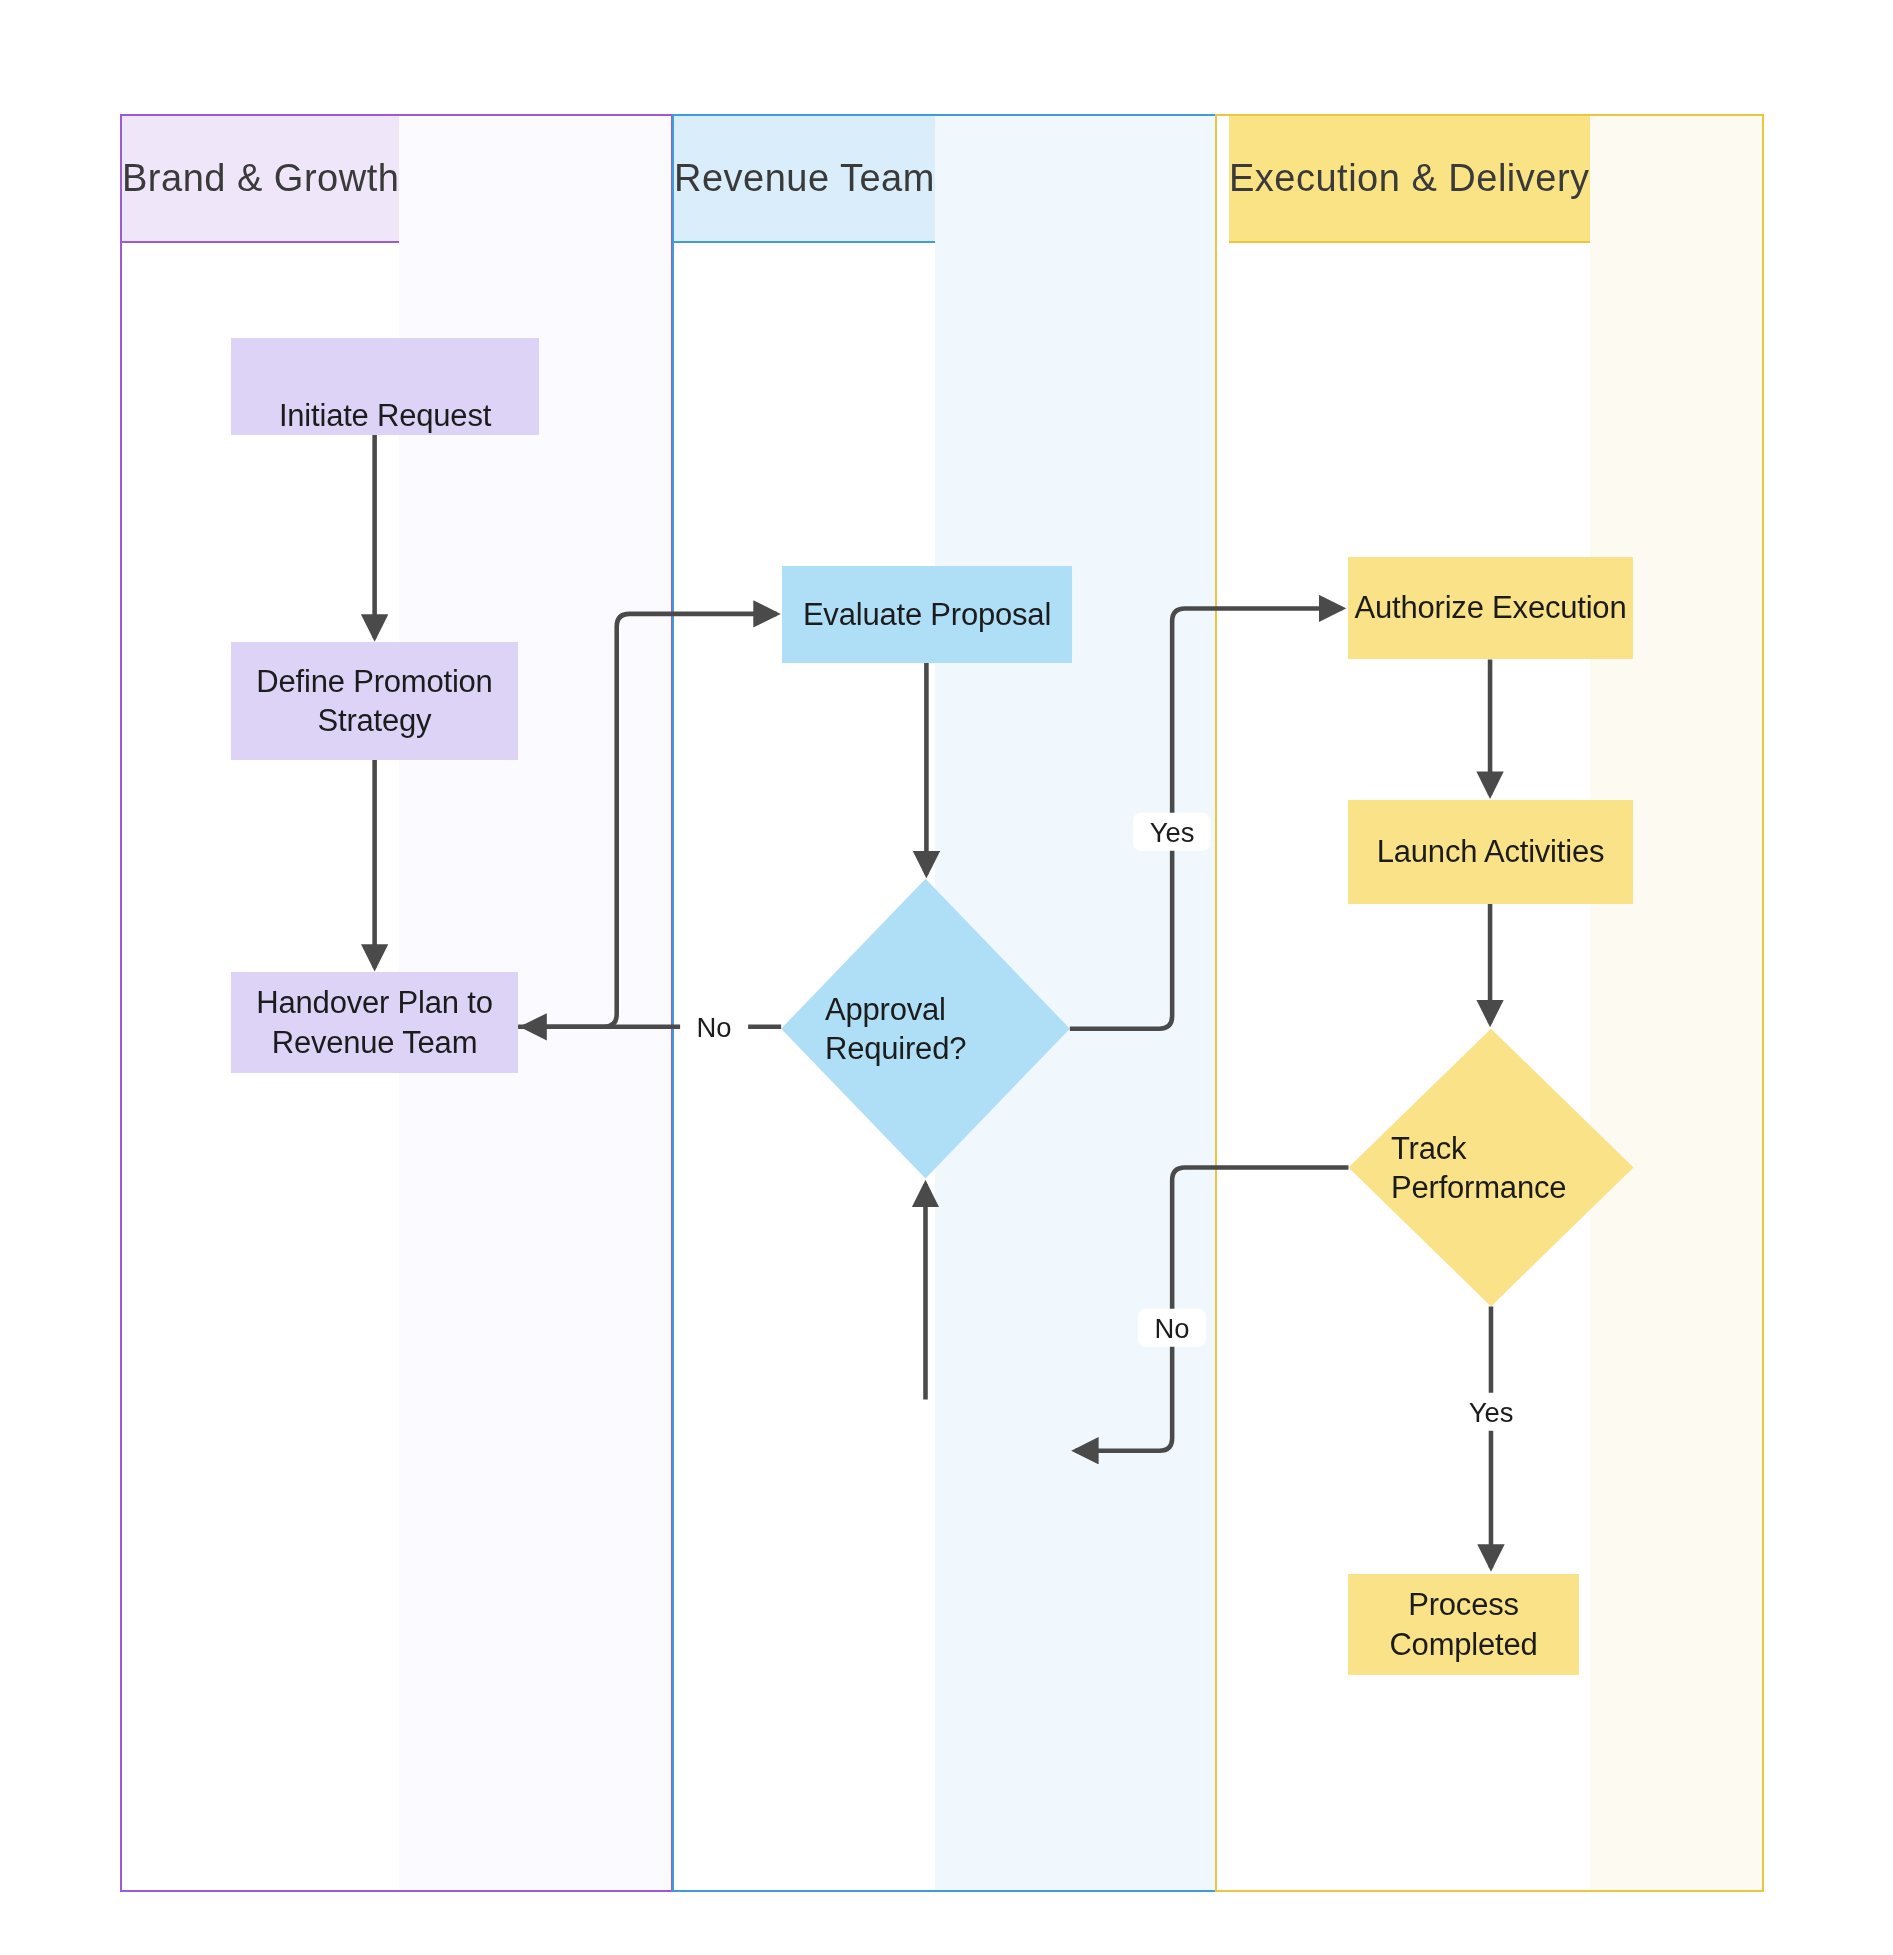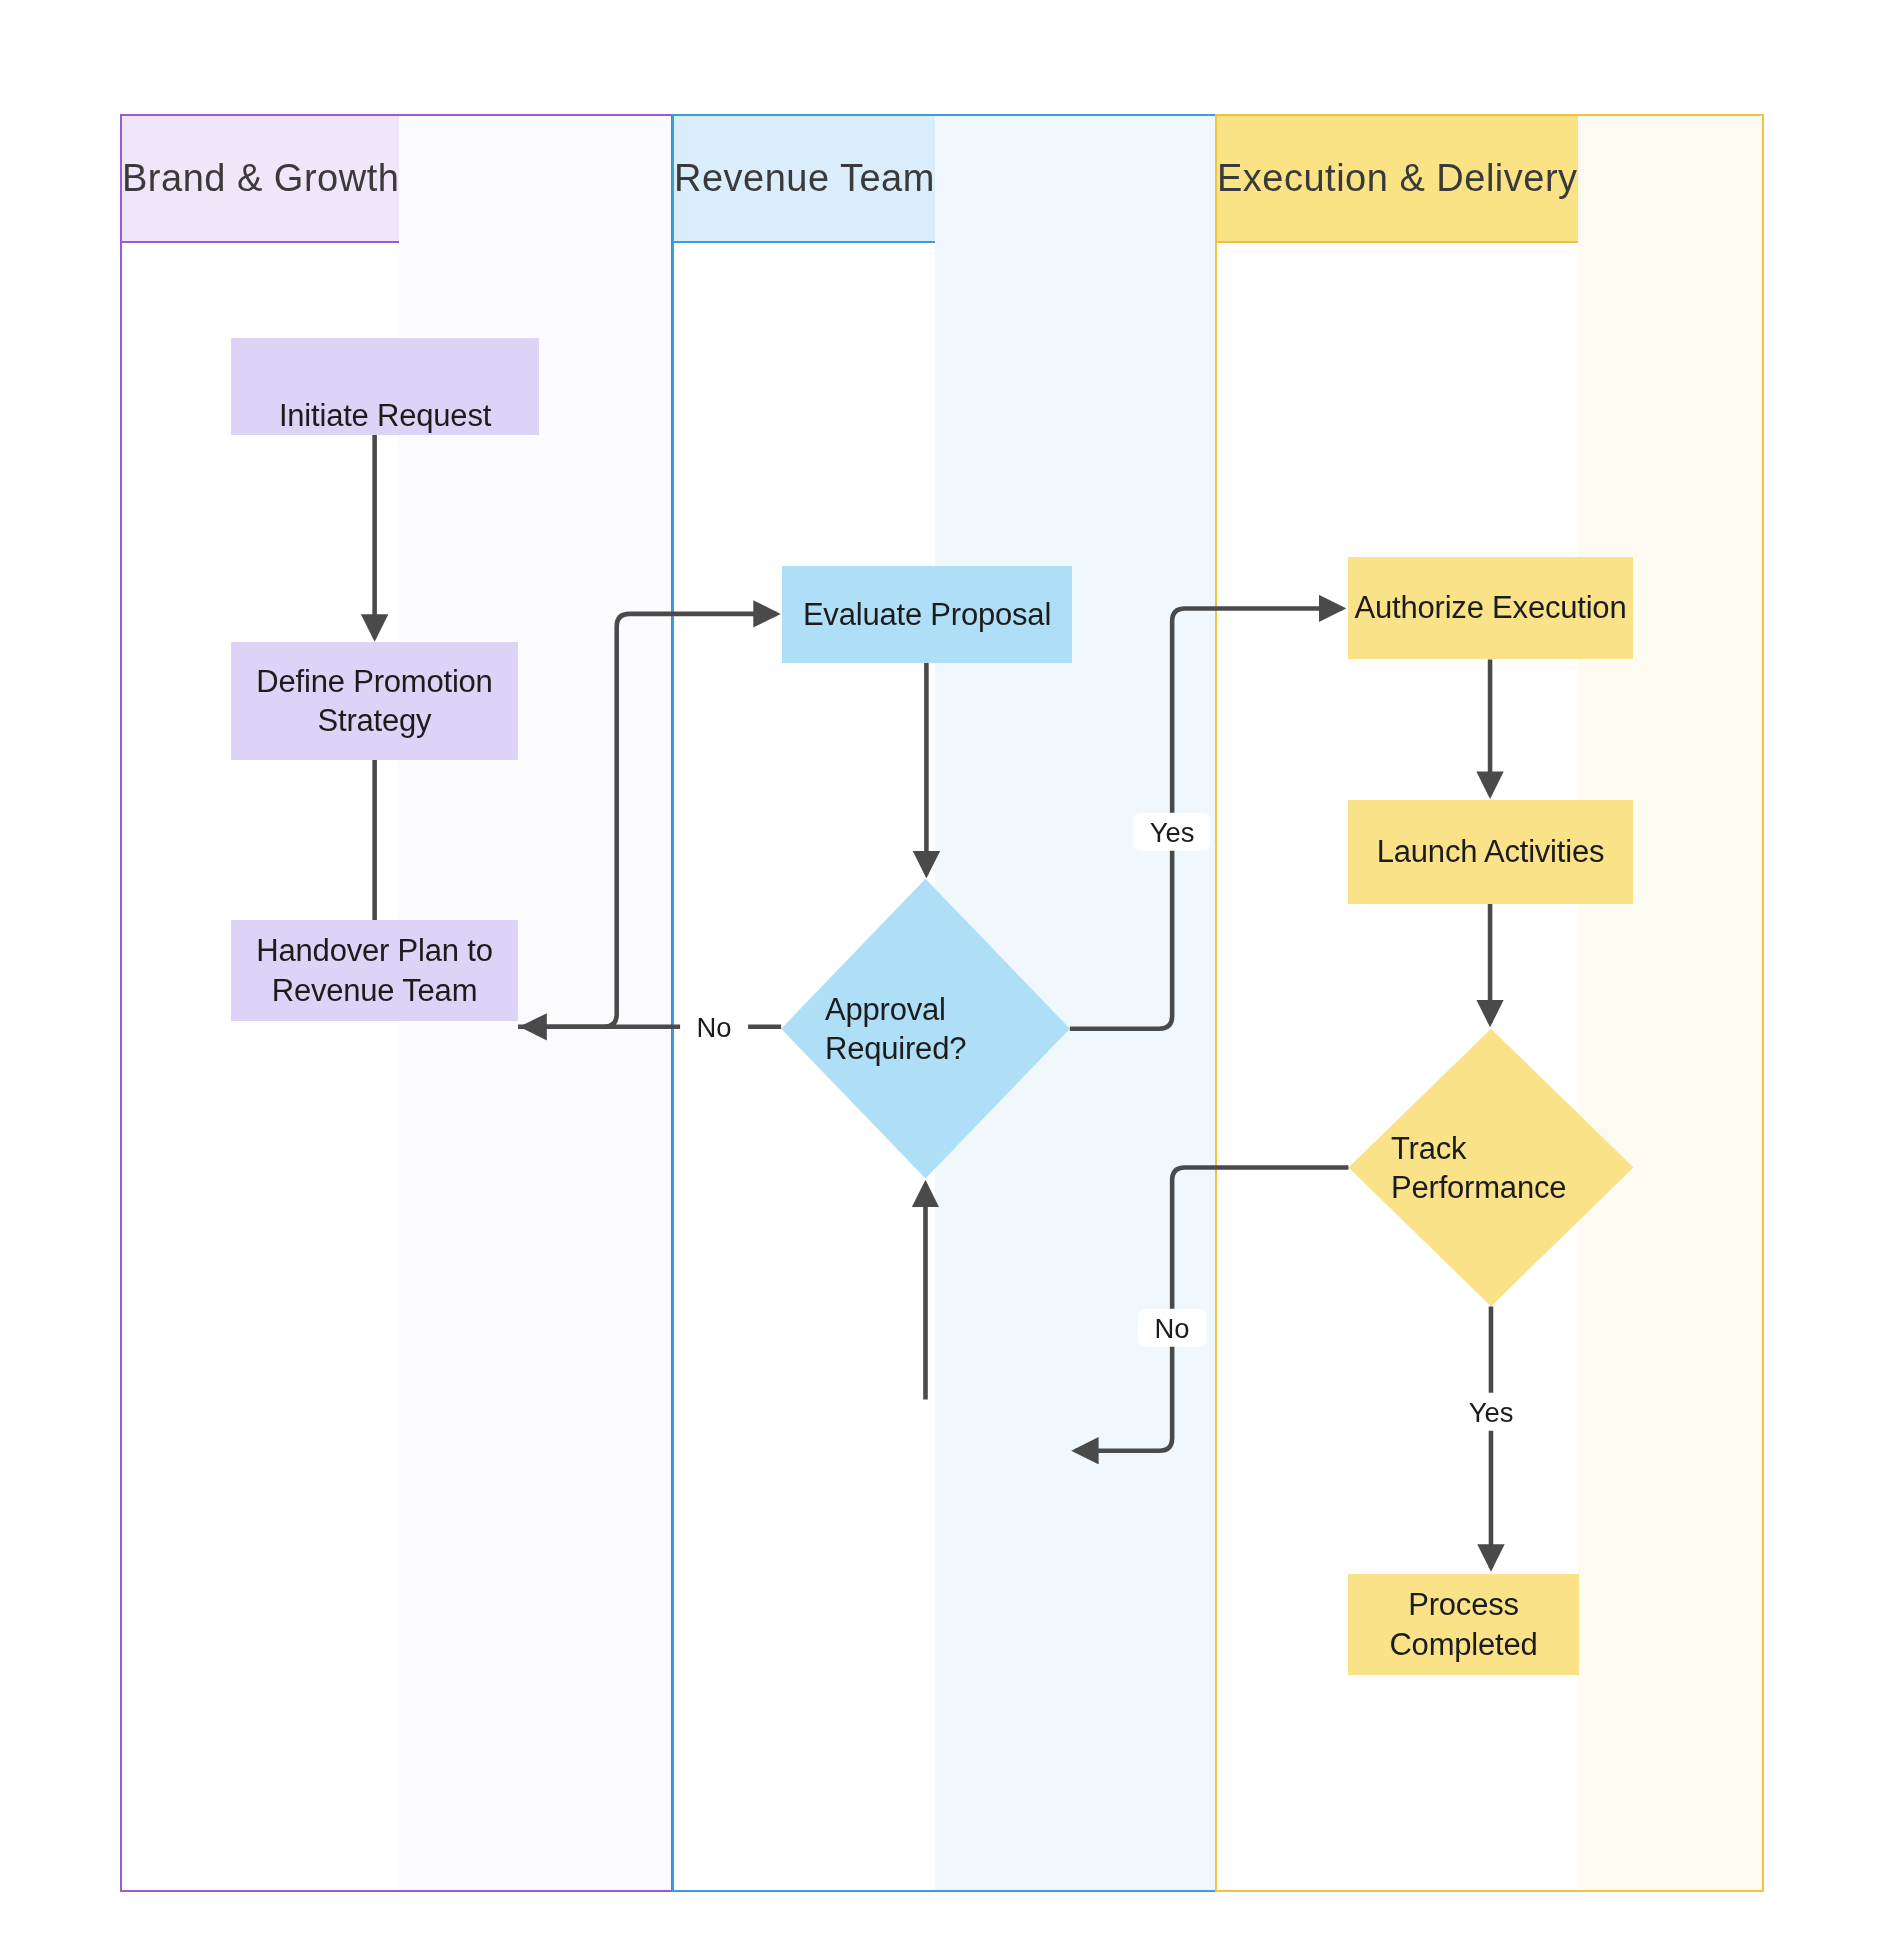--- a/index.html
+++ b/index.html
@@ -15,38 +15,38 @@
   .lane-header{height:125px;display:flex;align-items:center;justify-content:center;
     font-size:38px;letter-spacing:0.5px;color:#3a3a3a;border-bottom:2.7px solid;}
   .lane-body{flex:1;}
   .lane-brand{left:120px;width:549px;border-color:#9c5bd4;}
   .lane-brand .lane-header{background:#efe6fa;border-color:#9c5bd4;}
   .lane-brand .lane-body{background:#fbfafe;}
   .lane-revenue{left:672px;width:541px;border-color:#3e9cd9;}
   .lane-revenue .lane-header{background:#d9edfa;border-color:#3e9cd9;}
   .lane-revenue .lane-body{background:#f1f8fd;}
   .lane-execution{left:1215px;width:545px;border-color:#f1c440;}
-  .lane-execution .lane-header{background:#fae385;border-color:#f1c440;}
+  .lane-execution .lane-header{background:#fae385;border-color:#f1c440;margin-left:12px;}
   .lane-execution .lane-body{background:#fdfbf1;}
 
   
   .edges{position:absolute;inset:0;z-index:2;}
 
   
   .node{position:absolute;z-index:3;display:flex;align-items:center;justify-content:center;
     text-align:center;font-size:31px;line-height:1.26;letter-spacing:-0.2px;color:#1c1c1c;}
   .node-purple{background:#dcd3f7;}
   .node-blue{background:#afdef7;}
   .node-yellow{background:#fae289;}
   .diamond-label{position:absolute;z-index:3;display:flex;align-items:center;justify-content:center;
     text-align:left;font-size:31px;line-height:1.26;letter-spacing:-0.2px;color:#1c1c1c;background:transparent;}
 
   #n-initiate {left:231px;top:338px;width:308px;height:97px;align-items:flex-end;}
   #n-define   {left:231px;top:642px;width:287px;height:118px;}
-  #n-handover {left:231px;top:920px;width:287px;height:101px;}
+  #n-handover {left:231px;top:972px;width:287px;height:101px;}
   #n-evaluate {left:782px;top:566px;width:290px;height:97px;}
   #n-refine   {left:780px;top:1400px;width:290px;height:102px;}
   #n-authorize{left:1348px;top:557px;width:285px;height:102px;}
   #n-launch   {left:1348px;top:800px;width:285px;height:104px;}
   #n-process  {left:1348px;top:1574px;width:231px;height:101px;}
   #n-approval {left:825px;top:974px;width:201px;height:110px;}
   #n-track    {left:1391px;top:1113px;width:201px;height:110px;}
 
   
   .edge-label{position:absolute;z-index:4;transform:translate(-50%,-50%);

